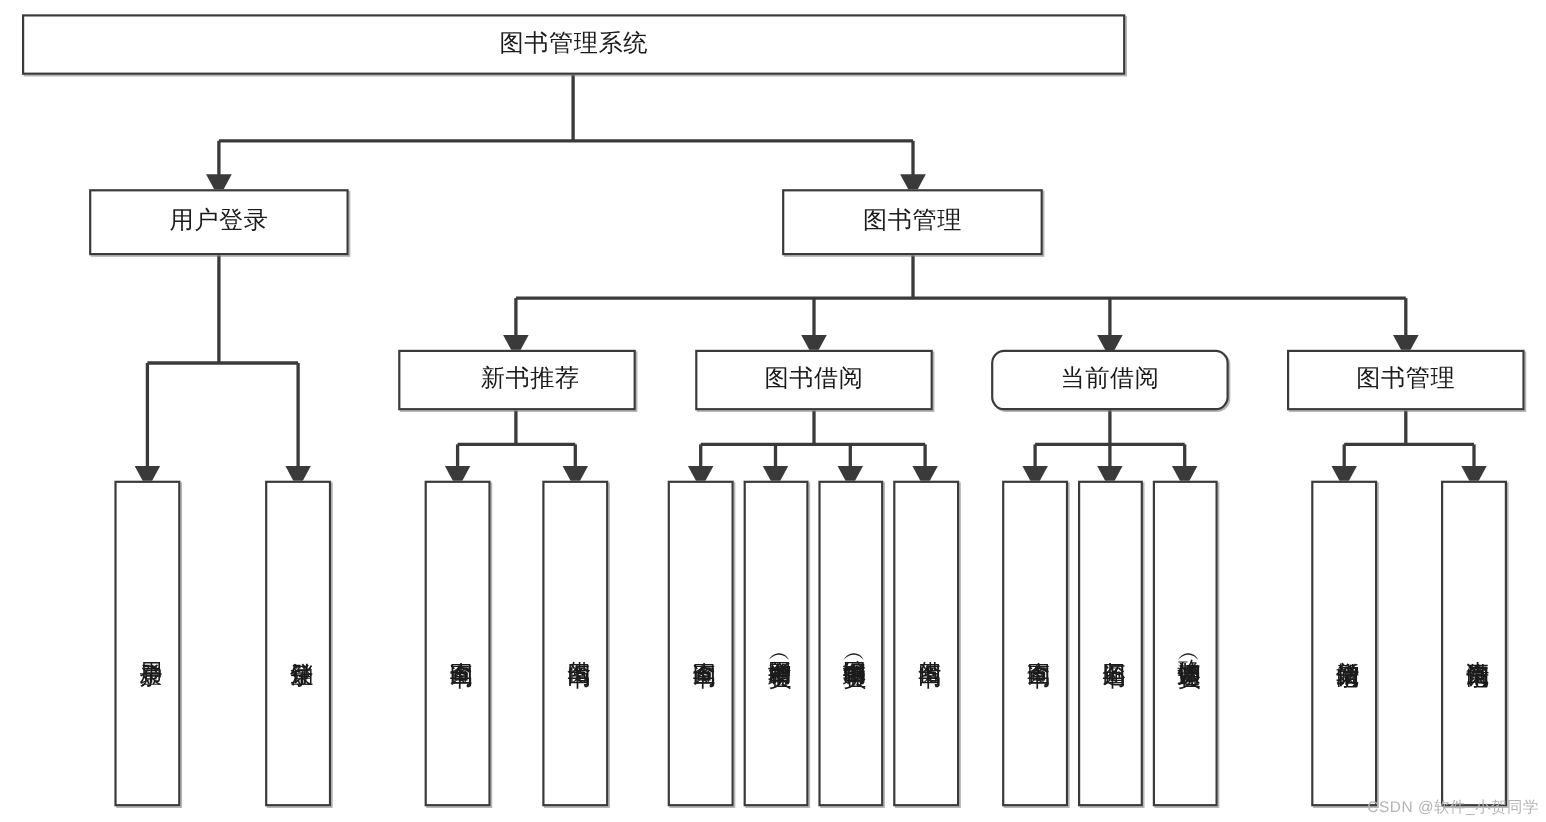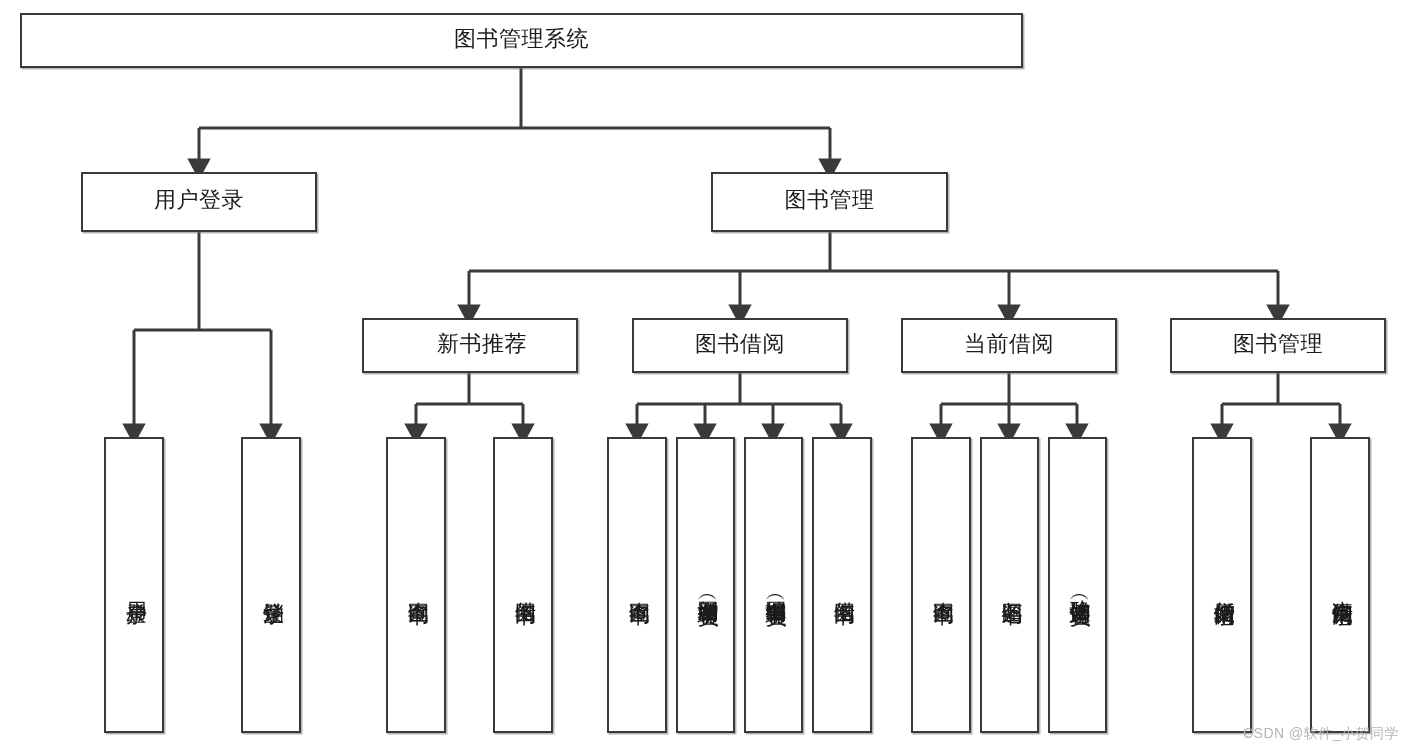--- a/index.html
+++ b/index.html
@@ -144,21 +144,21 @@
   </div>
 
   <div class="node-box" style="left:362px; top:318px; width:216px; height:55px;padding-left:24px;">
     <span class="node-label">新书推荐</span>
   </div>
 
   <div class="node-box" style="left:632px; top:318px; width:216px; height:55px;">
     <span class="node-label">图书借阅</span>
   </div>
 
-  <div class="node-box" style="left:901px; top:318px; width:216px; height:55px;">
+  <div class="node-box" style="left:901px; top:318px; width:216px; height:55px;border-radius:12px;">
     <span class="node-label">当前借阅</span>
   </div>
 
   <div class="node-box" style="left:1170px; top:318px; width:216px; height:55px;">
     <span class="node-label">图书管理</span>
   </div>
 
   <div class="node-box leaf" style="left:104px; top:437px; width:60px; height:296px;">
     <span class="node-label">用户登录</span>
   </div>

